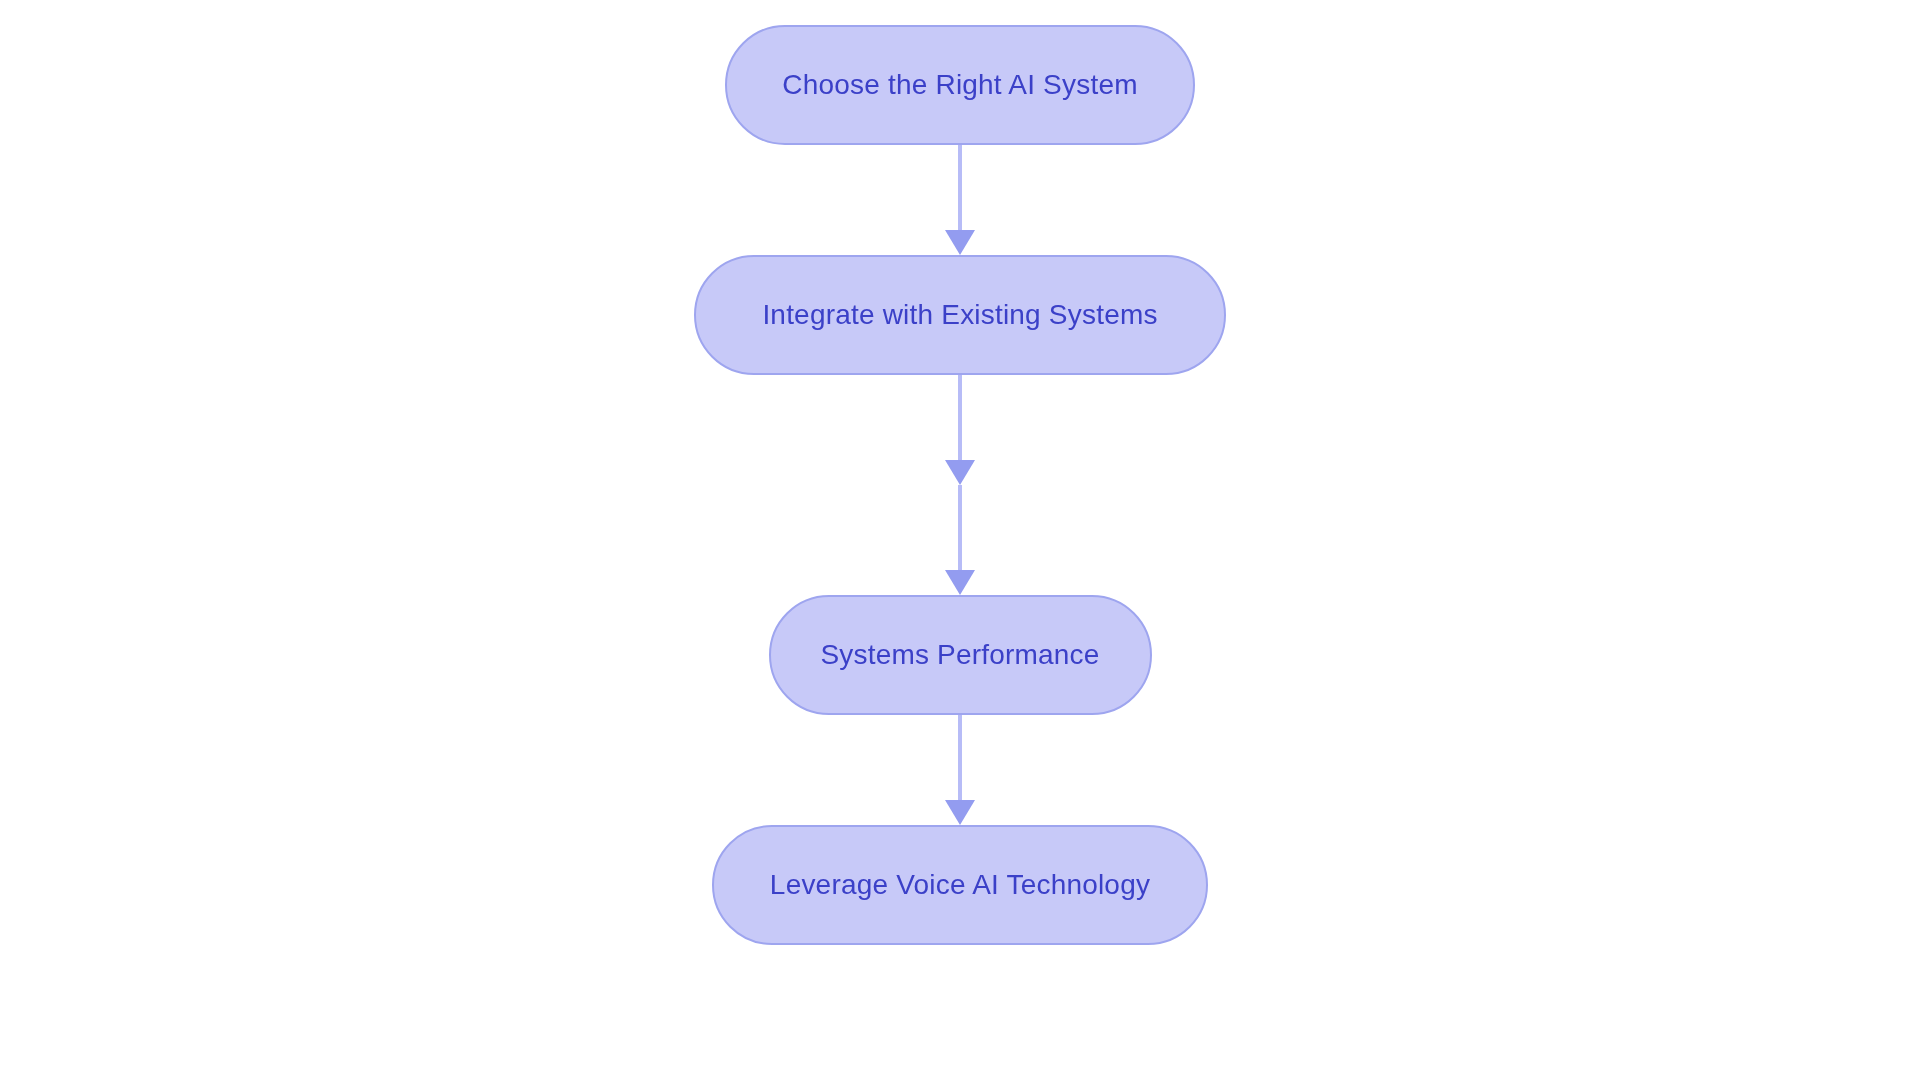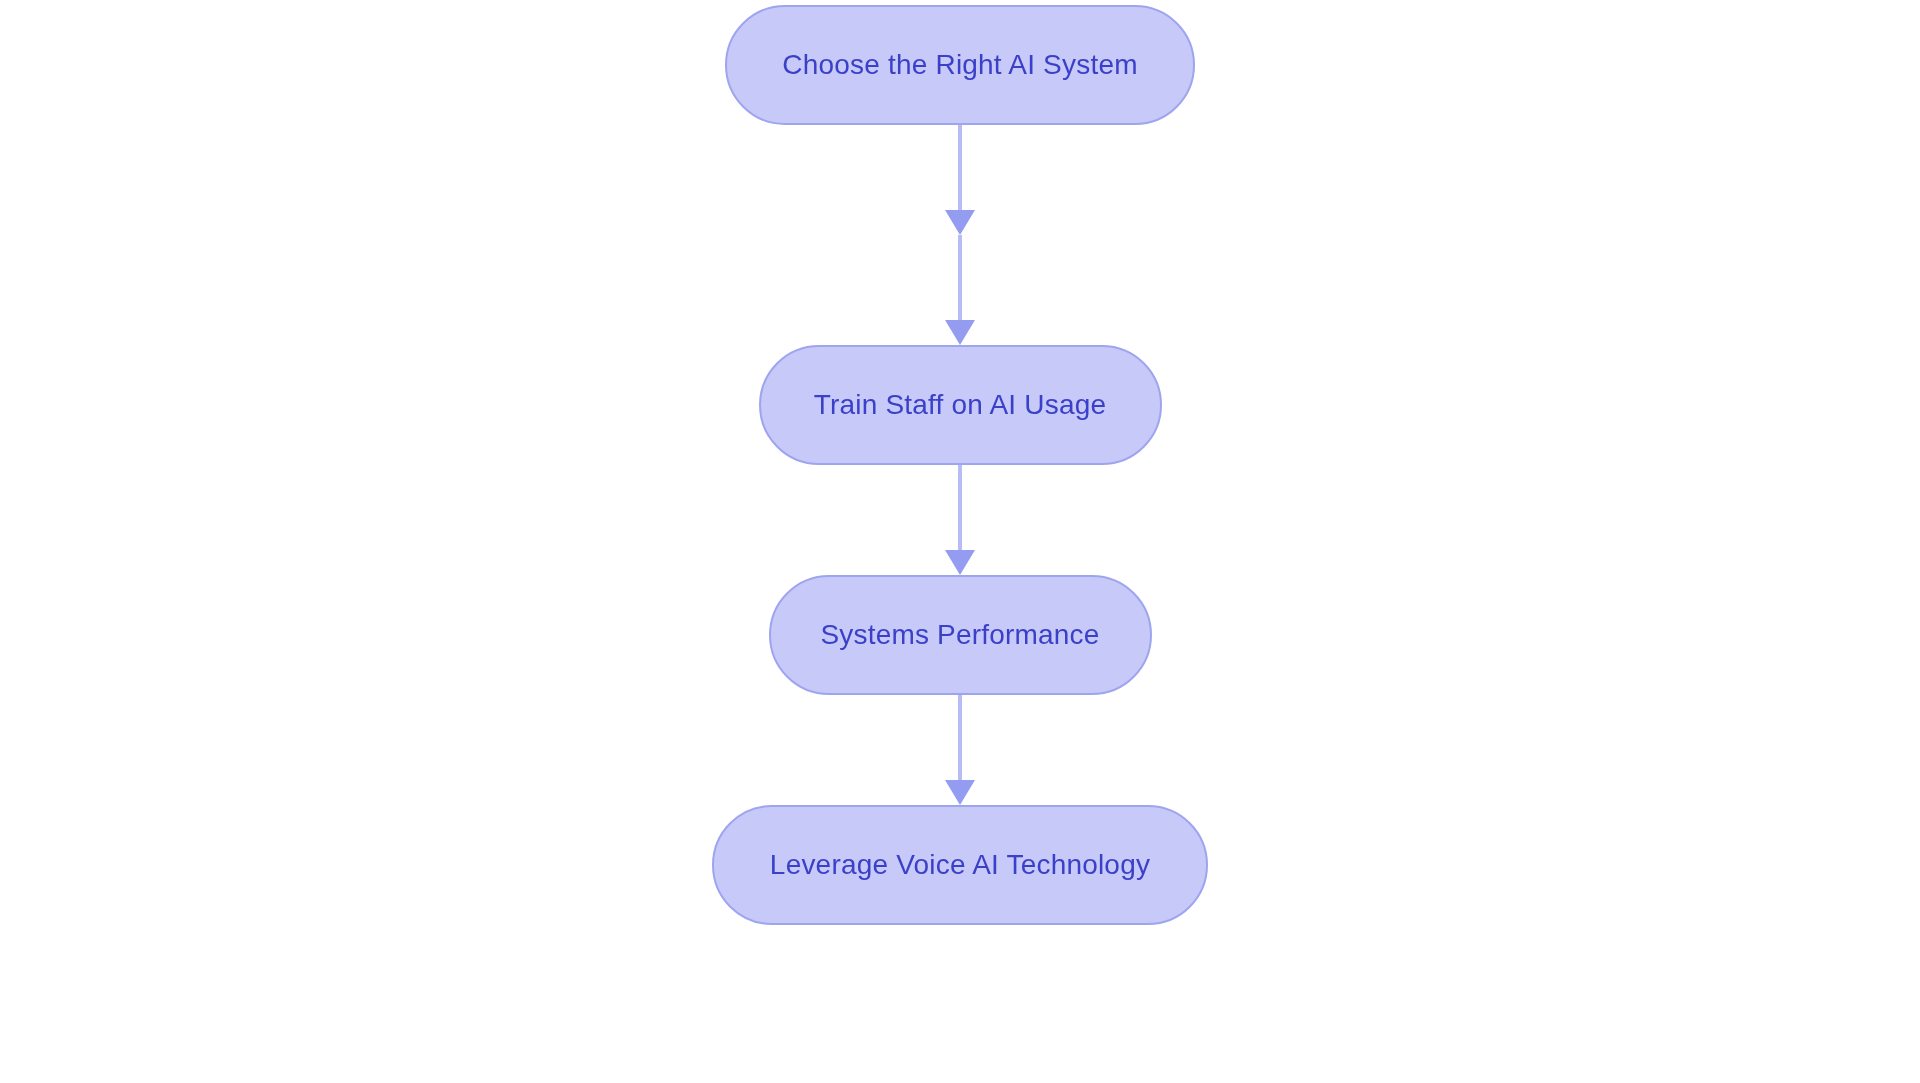--- a/index.html
+++ b/index.html
@@ -18,21 +18,21 @@
     overflow: hidden;
     font-family: "Liberation Sans", "DejaVu Sans", sans-serif;
   }
   .canvas {
     position: relative;
     width: 1920px;
     height: 1083px;
     display: flex;
     flex-direction: column;
     align-items: center;
-    padding-top: 5px;
+    padding-top: 25px;
   }
   .node {
     height: 120px;
     border-radius: 60px;
     background: var(--node-fill);
     border: 2px solid var(--node-border);
     display: flex;
     align-items: center;
     justify-content: center;
     flex-shrink: 0;
@@ -78,29 +78,29 @@
 
   <div class="node node-0">
     <span class="node-label">Choose the Right AI System</span>
   </div>
 
   <div class="connector">
     <div class="connector-line"></div>
     <div class="arrowhead"></div>
   </div>
 
+  <div class="node node-1">
+    <span class="node-label">Integrate with Existing Systems</span>
+  </div>
 
   <div class="connector">
     <div class="connector-line"></div>
     <div class="arrowhead"></div>
   </div>
 
-  <div class="node node-2">
-    <span class="node-label">Train Staff on AI Usage</span>
-  </div>
 
   <div class="connector">
     <div class="connector-line"></div>
     <div class="arrowhead"></div>
   </div>
 
   <div class="node node-3">
     <span class="node-label">Systems Performance</span>
   </div>
 

